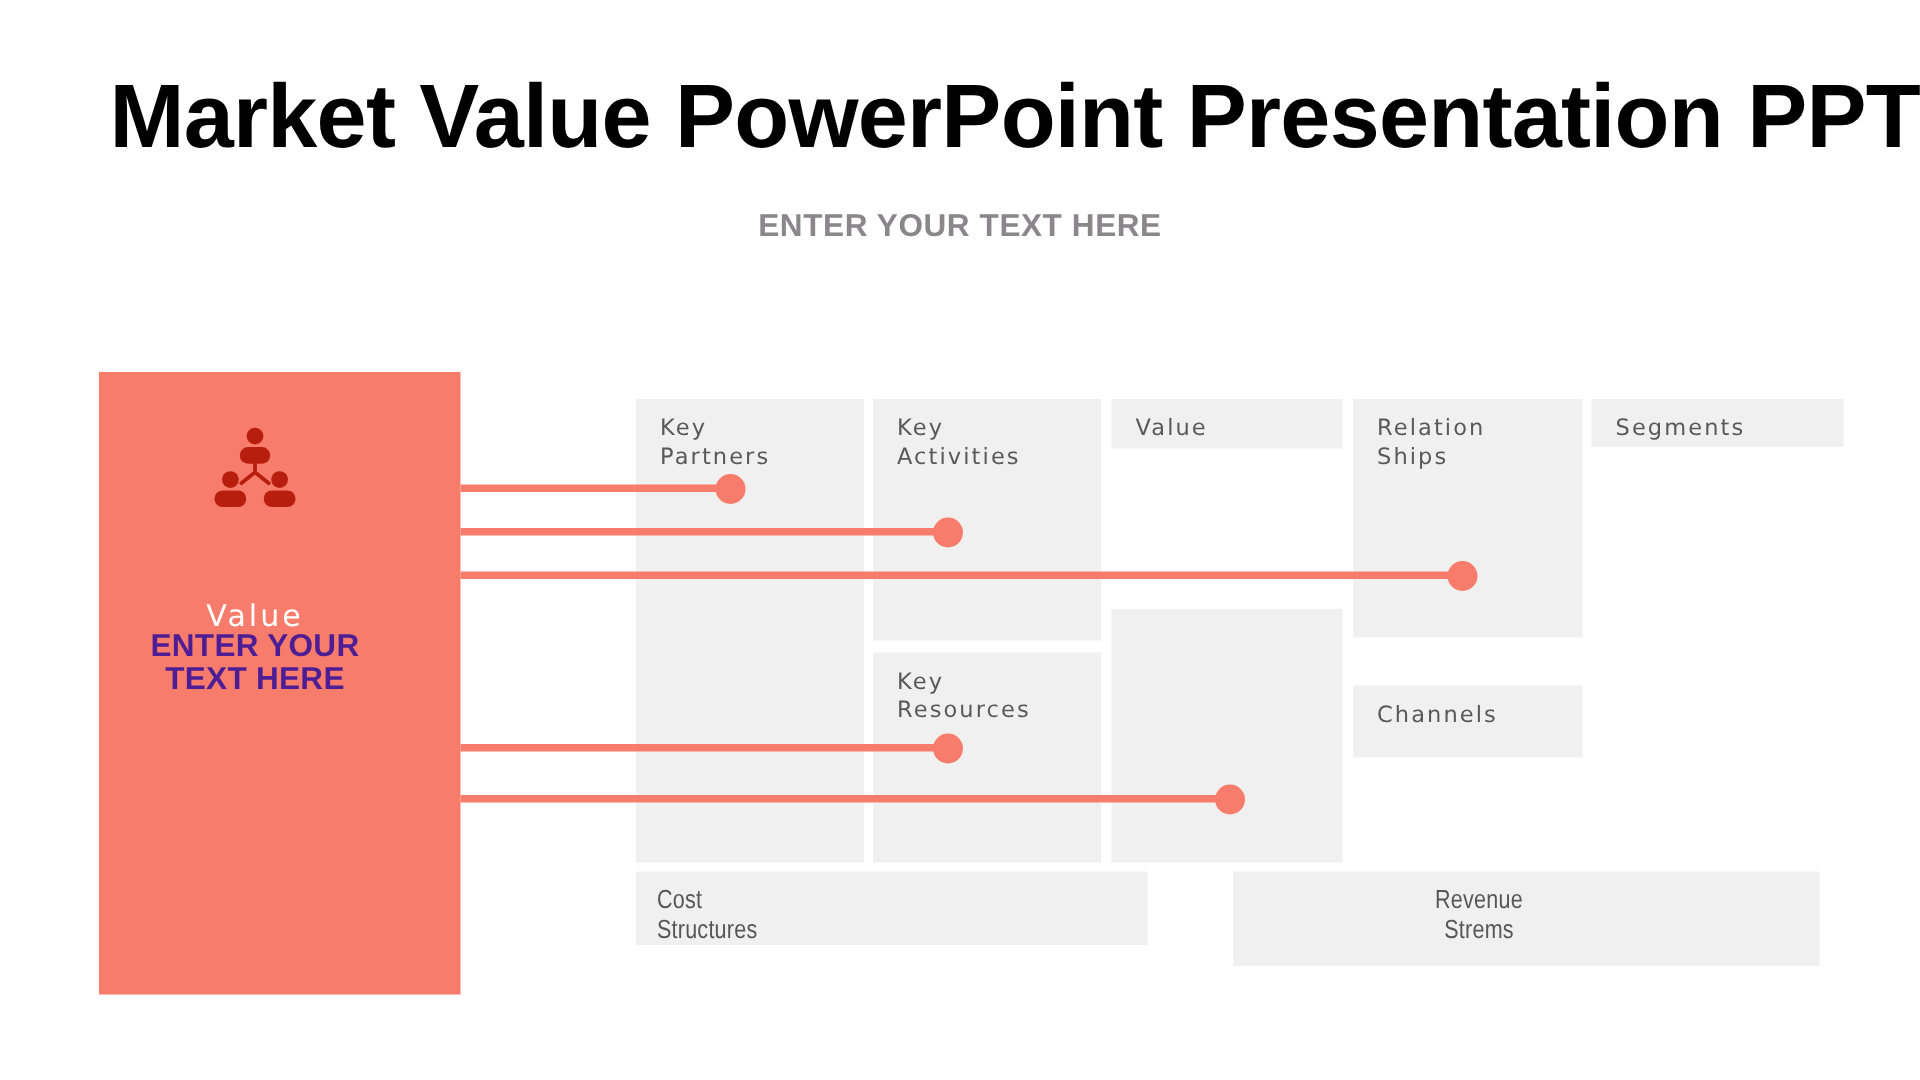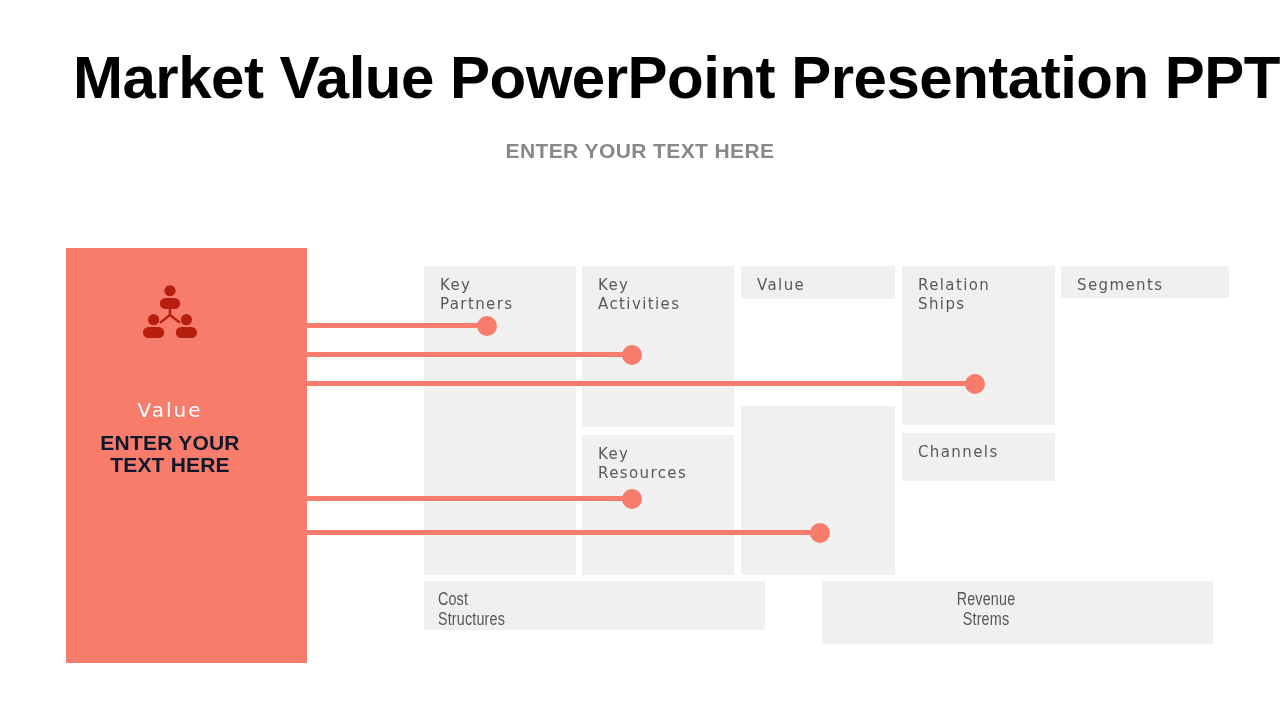--- a/index.html
+++ b/index.html
@@ -21,22 +21,22 @@
     position:absolute;left:66px;top:248px;width:241px;height:415px;
     background:#F87C6B;
   }
   .card-icon{position:absolute;left:0;top:36px;width:208px;text-align:center;}
   .card-heading{
     position:absolute;left:0;top:150px;width:208px;text-align:center;
     font-family:"DejaVu Sans","Liberation Sans",sans-serif;
     font-size:20px;letter-spacing:2px;color:#ffffff;
   }
   .card-body{
-    position:absolute;left:0;top:184px;width:208px;text-align:center;
-    font-weight:700;font-size:21px;line-height:22px;color:#0f172a;
+    position:absolute;left:0;top:172px;width:208px;text-align:center;
+    font-weight:700;font-size:21px;line-height:22px;color:#4c1d95;
     white-space:pre-line;letter-spacing:0.2px;
   }
   
   .box{position:absolute;background:#F0F0F0;margin-top:18px;}
   .box-label{
     padding:10px 8px 0 16px;
     font-family:"DejaVu Sans","Liberation Sans",sans-serif;
     font-size:15px;letter-spacing:1.4px;line-height:19px;color:#595959;
     white-space:pre-line;
   }
@@ -91,21 +91,21 @@
   <div class="box" style="left:741px;top:248px;width:154px;height:33px;">
     <div class="box-label">Value</div>
   </div>
   <div class="box" style="left:741px;top:388px;width:154px;height:169px;">
     <div class="box-label"></div>
   </div>
   <div class="box" style="left:902px;top:248px;width:153px;height:159px;">
     <div class="box-label">Relation
 Ships</div>
   </div>
-  <div class="box" style="left:902px;top:415px;width:153px;height:48px;">
+  <div class="box" style="left:902px;top:439px;width:153px;height:48px;">
     <div class="box-label">Channels</div>
   </div>
   <div class="box" style="left:1061px;top:248px;width:168px;height:32px;">
     <div class="box-label">Segments</div>
   </div>
   <div class="box" style="left:582px;top:417px;width:152px;height:140px;">
     <div class="box-label">Key
 Resources</div>
   </div>
   <div class="box cond" style="left:424px;top:563px;width:341px;height:49px;">

